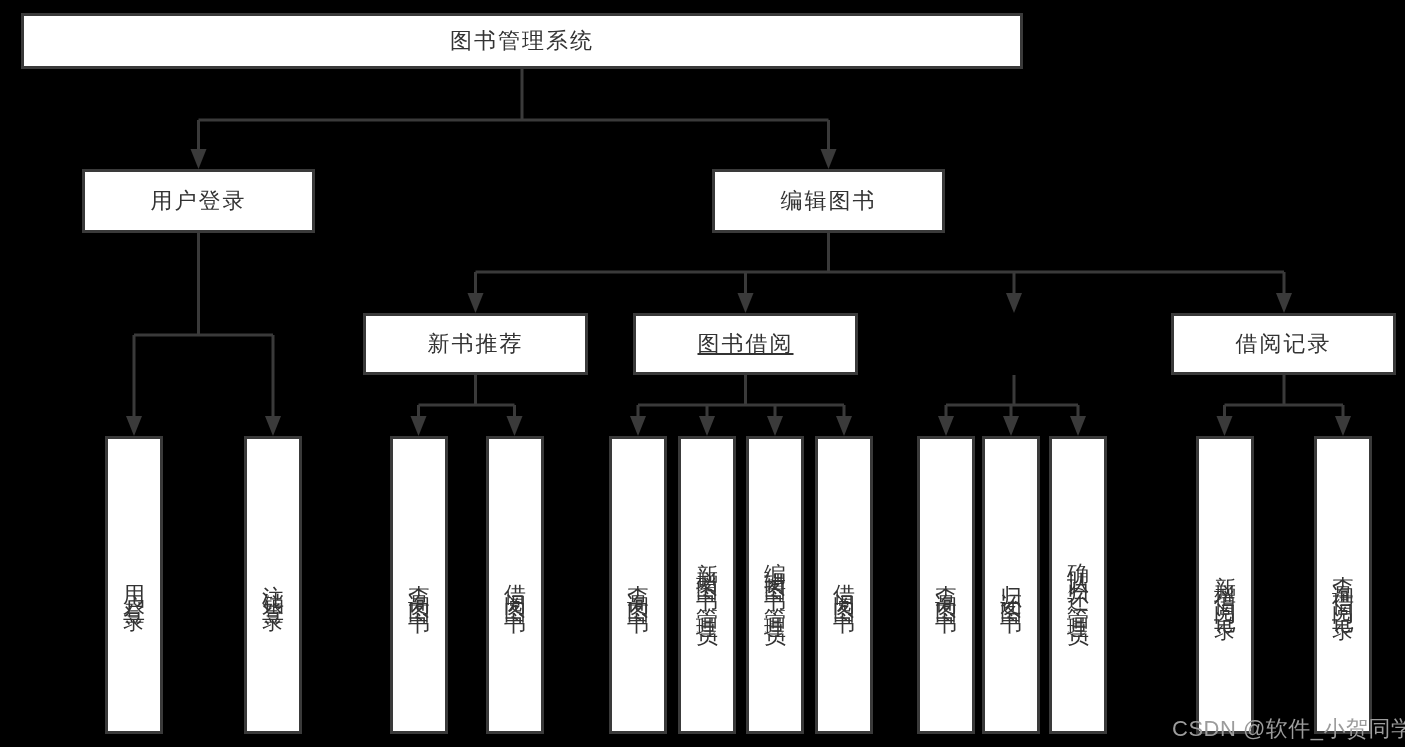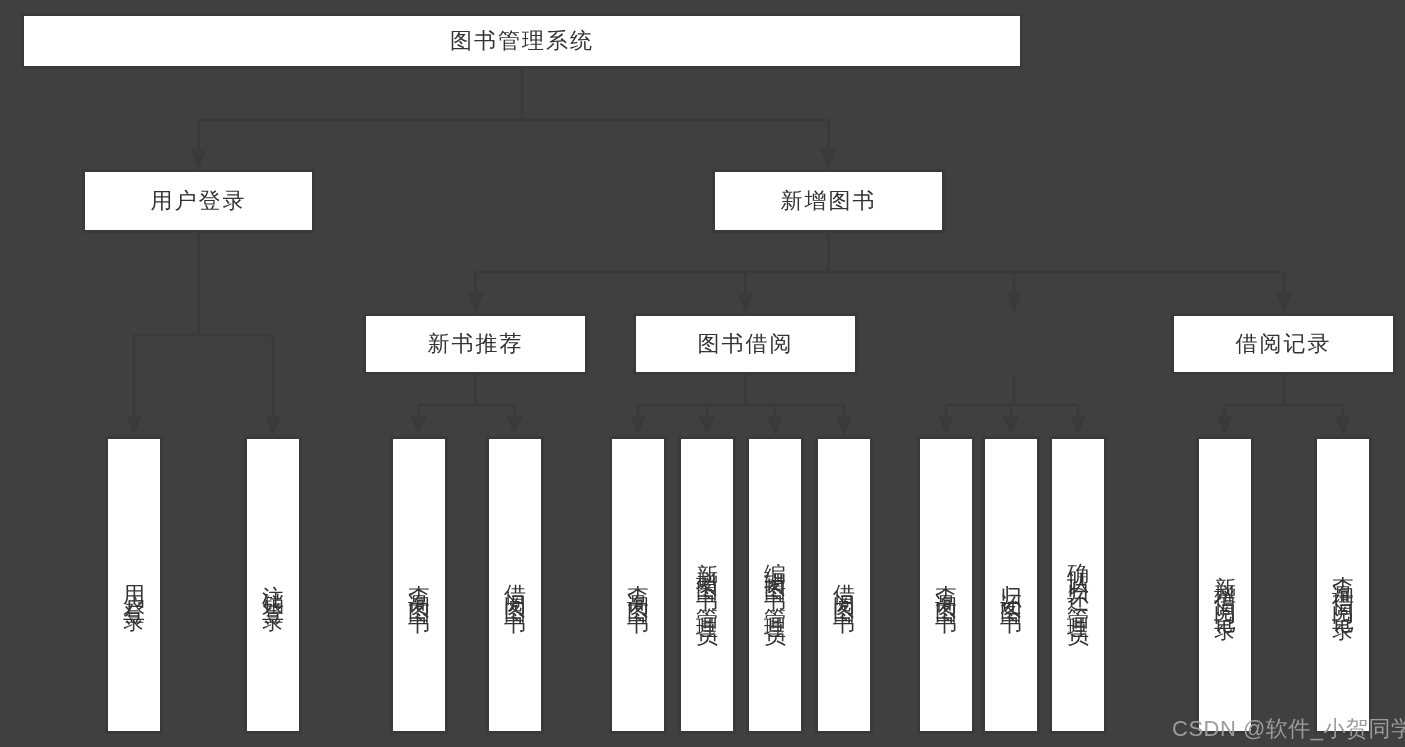--- a/index.html
+++ b/index.html
@@ -1,19 +1,19 @@
 <!DOCTYPE html>
 <html><head>
 <meta charset="utf-8">
 <style>
   html,body{margin:0;padding:0;background:#ffffff;}
   #canvas{
     position:relative;
     width:1405px;height:747px;
-    background:#404040;
+    background:#000000;
     overflow:hidden;
     font-family:"Liberation Sans", sans-serif;
     color:#333333;
   }
   #connectors{position:absolute;left:0;top:0;width:1405px;height:747px;}
   .node{
     position:absolute;
     box-sizing:border-box;
     border:3px solid #3a3a3a;
     background:#ffffff;
@@ -79,24 +79,24 @@
       <polygon points="1003,416 1019,416 1011,436"></polygon>
       <polygon points="1070,416 1086,416 1078,436"></polygon>
       <polygon points="1216.5,416 1232.5,416 1224.5,436"></polygon>
       <polygon points="1335,416 1351,416 1343,436"></polygon>
     </g>
   </svg>
 
   <div class="node" style="left:21px;top:13px;width:1002px;height:56px;">图书管理系统</div>
 
   <div class="node lvl1" style="left:82px;">用户登录</div>
-  <div class="node lvl1" style="left:712px;">新增图书</div>
+  <div class="node lvl1" style="left:712px;">编辑图书</div>
 
   <div class="node lvl2" style="left:363px;">新书推荐</div>
-  <div class="node lvl2" style="left:633px;">图书借阅</div>
+  <div class="node lvl2" style="left:633px;text-decoration:underline;">图书借阅</div>
   <div class="node lvl2" style="left:1171px;">借阅记录</div>
 
   <div class="node leaf" style="left:105px;">用户登录</div>
   <div class="node leaf" style="left:244px;">注销登录</div>
   <div class="node leaf" style="left:390px;">查询图书</div>
   <div class="node leaf" style="left:486px;">借阅图书</div>
   <div class="node leaf" style="left:609px;">查询图书</div>
   <div class="node leaf" style="left:678px;">新增图书（管理员）</div>
   <div class="node leaf" style="left:746px;">编辑图书（管理员）</div>
   <div class="node leaf" style="left:815px;">借阅图书</div>

